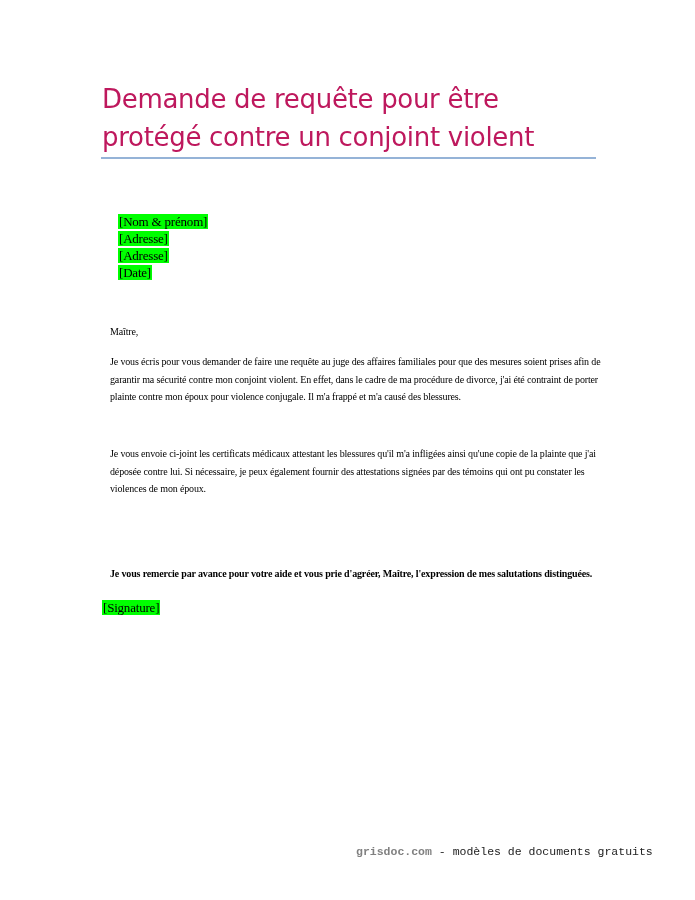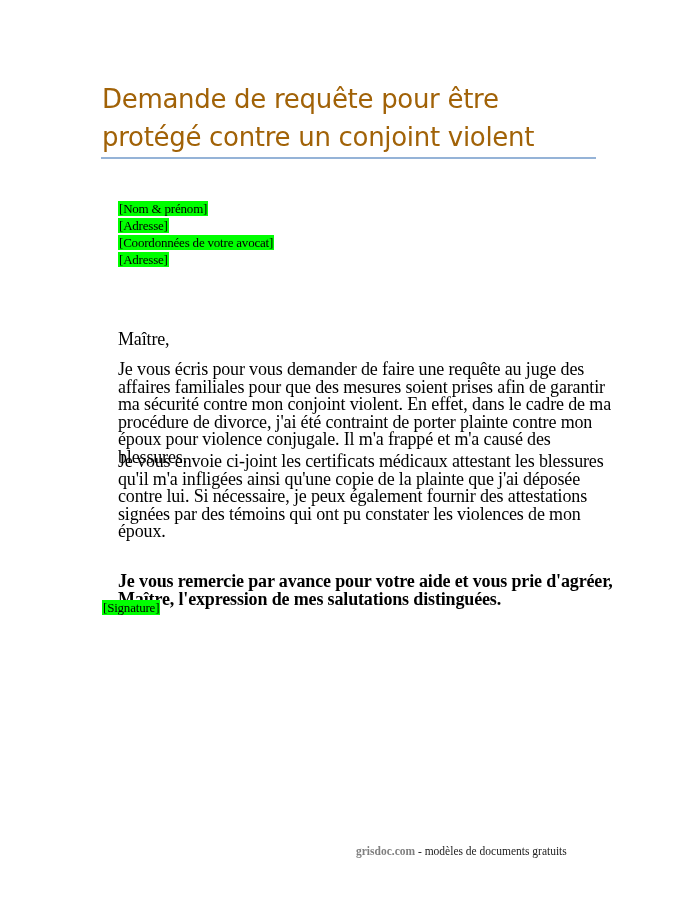--- a/index.html
+++ b/index.html
@@ -25,94 +25,94 @@
     .title {
       position: absolute;
       left: 102px;
       top: 80px;
       width: 500px;
       margin: 0;
       font-family: "DejaVu Sans", "Liberation Sans", sans-serif;
       font-weight: normal;
       font-size: 26px;
       line-height: 38px;
-      color: #a16207;
+      color: #be185d;
       letter-spacing: -0.3px;
     }
     .title-rule {
       position: absolute;
       left: 101px;
       top: 157px;
       width: 495px;
       height: 2px;
       background: #95B3D7;
     }
     .sender-block {
       position: absolute;
       left: 102px;
-      top: 199px;
+      top: 212px;
       padding-left: 16px;
     }
     .placeholder {
       display: inline-block;
       background: #00FF00;
       font-size: 13px;
       line-height: 15px;
       padding: 0 1px;
       margin-bottom: 2px;
       letter-spacing: -0.2px;
     }
     .sender-line {
       height: 17px;
     }
     .para {
       position: absolute;
       left: 102px;
       width: 500px;
-      margin: 16px;
-      font-size: 18px;
+      margin: 8px;
+      font-size: 10px;
       line-height: 17.5px;
       letter-spacing: -0.15px;
     }
     .salutation { top: 315px; }
     .p1 { top: 345px; }
     .p2 { top: 437px; }
     .p3 { top: 557px; font-weight: bold; }
     .signature {
       position: absolute;
       left: 102px;
       top: 598px;
     }
     .footer {
       position: absolute;
       left: 356px;
       top: 845px;
-      font-family: Liberation Serif, serif;
+      font-family: Liberation Mono, monospace;
       font-size: 11.5px;
       color: #222222;
       white-space: nowrap;
     }
     .footer .brand {
       color: #808080;
       font-weight: bold;
     }
   </style>
 </head>
 <body>
 
 <div class="page">
 
   <h1 class="title">Demande de requête pour être protégé contre un conjoint violent</h1>
   <div class="title-rule"></div>
 
   <div class="sender-block">
     <div class="sender-line"><span class="placeholder">[Nom &amp; prénom]</span></div>
     <div class="sender-line"><span class="placeholder">[Adresse]</span></div>
-    <div class="sender-line"><span class="placeholder">[Coordonnées de votre avocat]</span></div>
     <div class="sender-line"><span class="placeholder">[Adresse]</span></div>
+    <div class="sender-line"><span class="placeholder">[Date]</span></div>
   </div>
 
   <p class="para salutation">Maître,</p>
 
   <p class="para p1">Je vous écris pour vous demander de faire une requête au juge des affaires familiales pour que des mesures soient prises afin de garantir ma sécurité contre mon conjoint violent. En effet, dans le cadre de ma procédure de divorce, j'ai été contraint de porter plainte contre mon époux pour violence conjugale. Il m'a frappé et m'a causé des blessures.</p>
   <p class="para p2">Je vous envoie ci-joint les certificats médicaux attestant les blessures qu'il m'a infligées ainsi qu'une copie de la plainte que j'ai déposée contre lui. Si nécessaire, je peux également fournir des attestations signées par des témoins qui ont pu constater les violences de mon époux.</p>
   <p class="para p3">Je vous remercie par avance pour votre aide et vous prie d'agréer, Maître, l'expression de mes salutations distinguées.</p>
 
   <div class="signature">
     <span class="placeholder">[Signature]</span>

